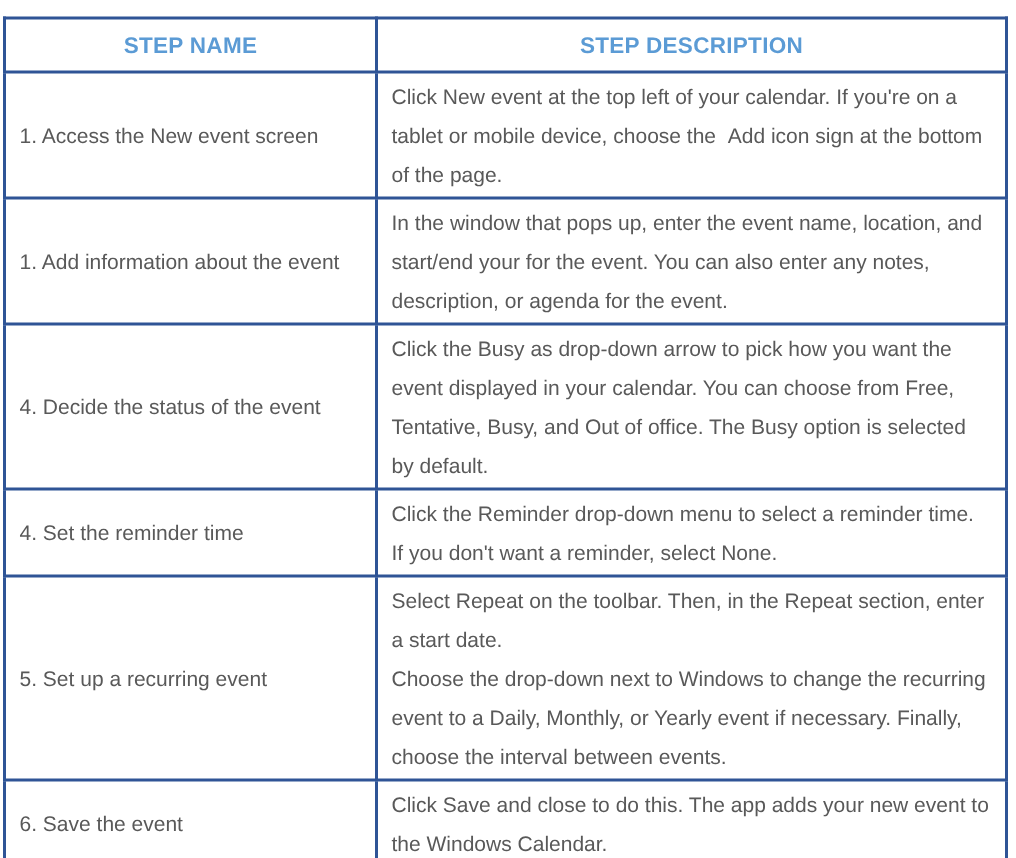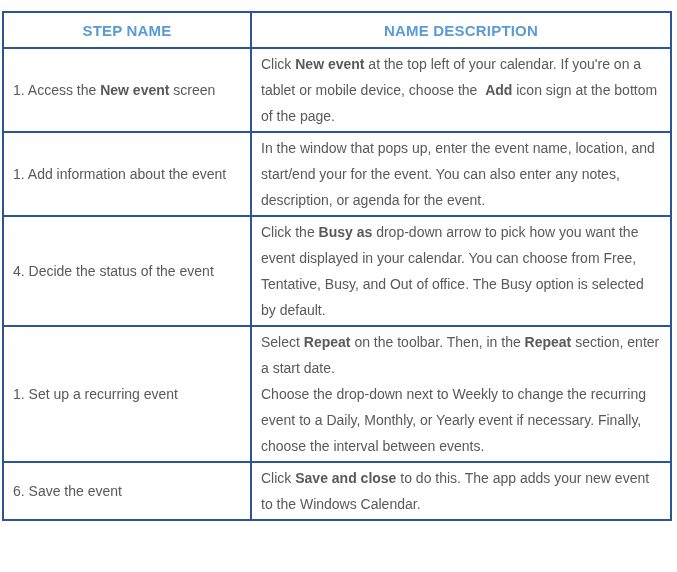--- a/index.html
+++ b/index.html
@@ -55,35 +55,35 @@
     color: var(--text-color);
   }
   td.desc-cell {
     vertical-align: top;
     padding: 2px 10px 2px 9px;
     font-size: 14px;
     line-height: 26px;
     color: var(--text-color);
   }
   td.desc-cell p { margin: 0; }
-  .steps-table strong { font-weight: bold; }
+  .steps-table strong { font-weight: normal; }
 </style>
 </head>
 <body>
 
 <div class="page">
   <table class="steps-table">
     <colgroup>
       <col class="col-name">
       <col class="col-desc">
     </colgroup>
     <thead>
       <tr>
         <th>STEP NAME</th>
-        <th>NAME DESCRIPTION</th>
+        <th>STEP DESCRIPTION</th>
       </tr>
     </thead>
     <tbody id="table-body">
         <tr>
           <td class="name-cell">1. Access the <strong>New event</strong> screen</td>
           <td class="desc-cell">
             <p>Click <strong>New event</strong> at the top left of your calendar. If you're on a tablet or mobile device, choose the &nbsp;<strong>Add</strong> icon sign at the bottom of the page.</p>
           </td>
         </tr>
         <tr>
@@ -92,24 +92,30 @@
             <p>In the window that pops up, enter the event name, location, and start/end your for the event. You can also enter any notes, description, or agenda for the event.</p>
           </td>
         </tr>
         <tr>
           <td class="name-cell">4. Decide the status of the event</td>
           <td class="desc-cell">
             <p>Click the <strong>Busy as</strong> drop-down arrow to pick how you want the event displayed in your calendar. You can choose from Free, Tentative, Busy, and Out of office. The Busy option is selected by default.</p>
           </td>
         </tr>
         <tr>
-          <td class="name-cell">1. Set up a recurring event</td>
+          <td class="name-cell">4. Set the reminder time</td>
+          <td class="desc-cell">
+            <p>Click the <strong>Reminder</strong> drop-down menu to select a reminder time. If you don't want a reminder, select None.</p>
+          </td>
+        </tr>
+        <tr>
+          <td class="name-cell">5. Set up a recurring event</td>
           <td class="desc-cell">
             <p>Select <strong>Repeat</strong> on the toolbar. Then, in the <strong>Repeat</strong> section, enter a start date.</p>
-            <p>Choose the drop-down next to Weekly to change the recurring event to a Daily, Monthly, or Yearly event if necessary. Finally, choose the interval between events.</p>
+            <p>Choose the drop-down next to Windows to change the recurring event to a Daily, Monthly, or Yearly event if necessary. Finally, choose the interval between events.</p>
           </td>
         </tr>
         <tr>
           <td class="name-cell">6. Save the event</td>
           <td class="desc-cell">
             <p>Click <strong>Save and close</strong> to do this. The app adds your new event to the Windows Calendar.</p>
           </td>
         </tr>
       </tbody>
   </table>

